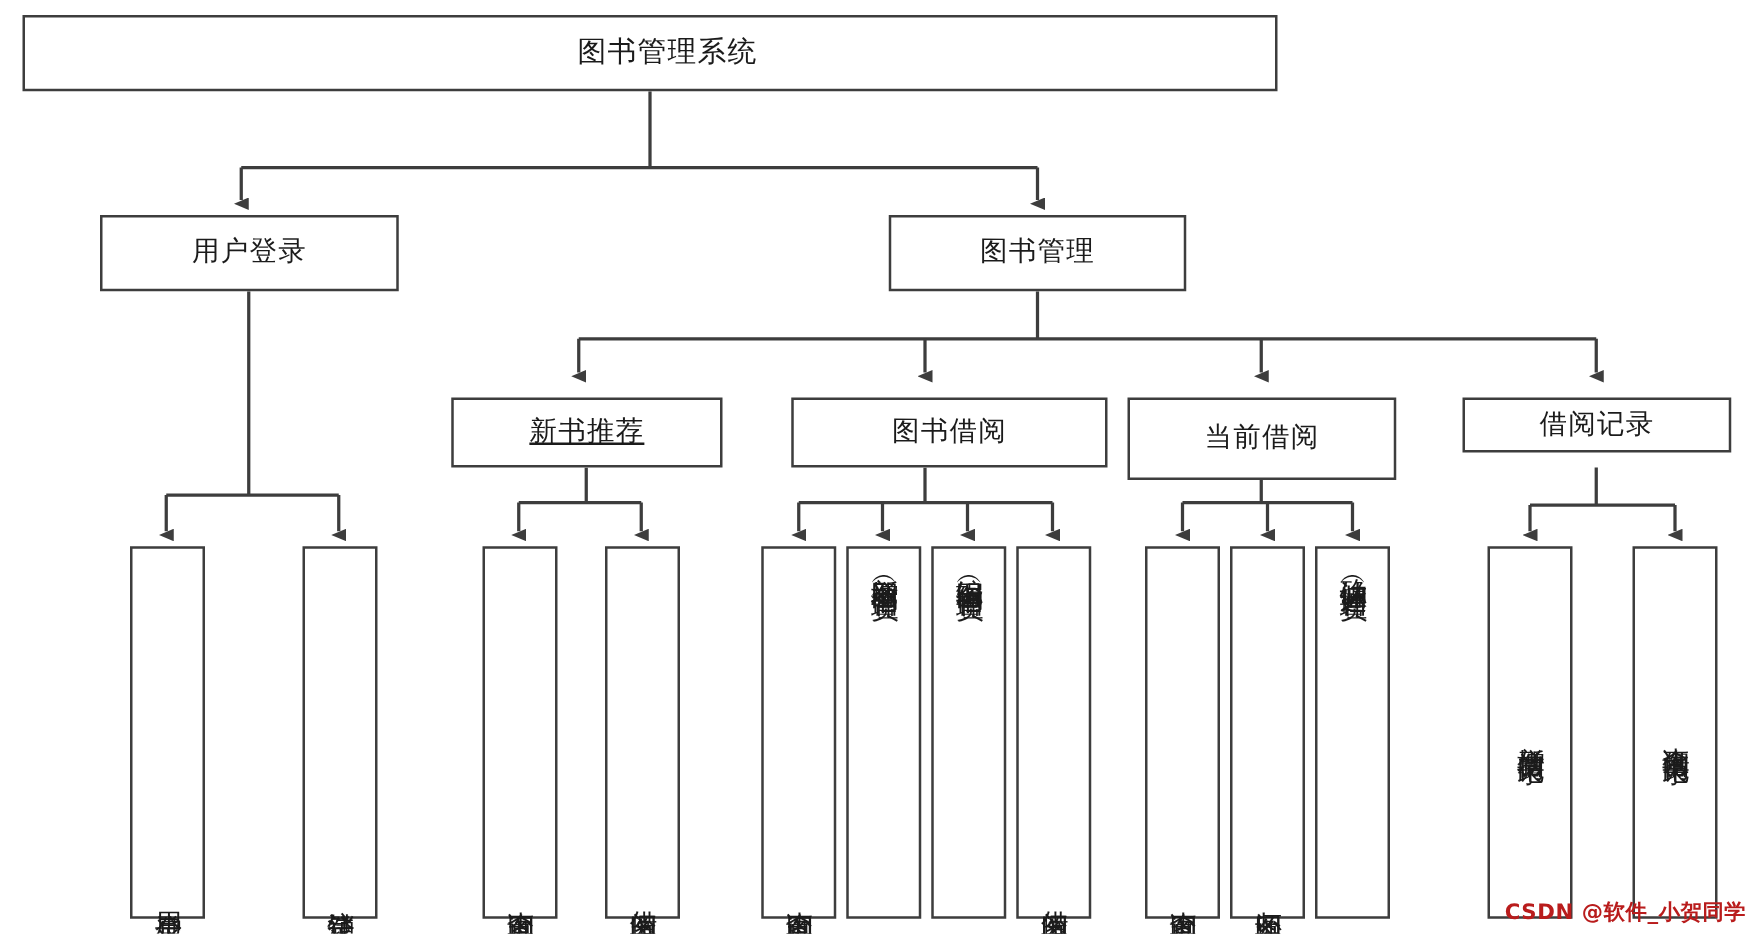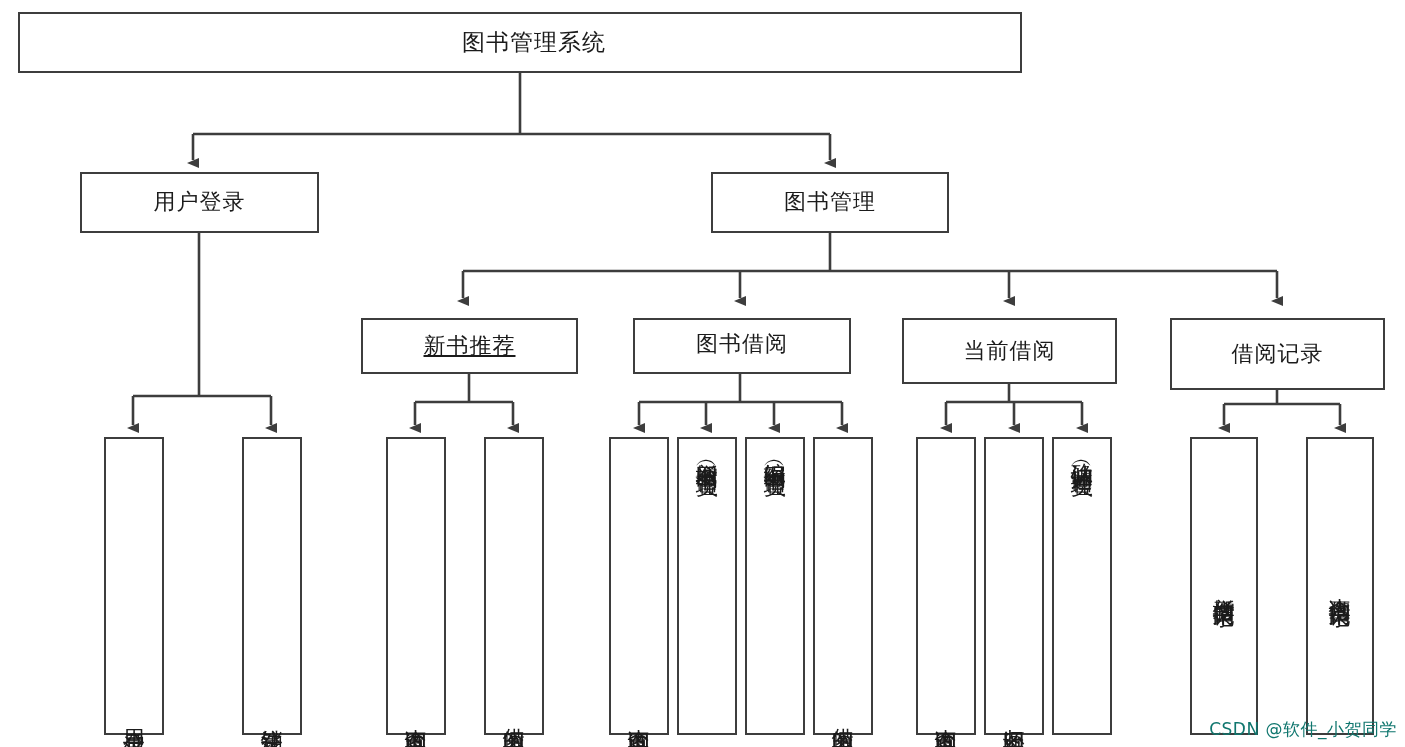--- a/index.html
+++ b/index.html
@@ -64,23 +64,24 @@
   }
   .node-label {
     display: block;
     white-space: nowrap;
   }
   .watermark {
     position: absolute;
     right: 8px;
     bottom: 6px;
     font-size: 17px;
-    color: #0f766e;
+    color: #b91c1c;
     letter-spacing: 0.5px;
     white-space: nowrap;
+    font-weight: bold;
   }
 </style>
 </head>
 <body>
 
 <div id="canvas">
 
   <svg class="edges" viewBox="0 0 1405 747">
     <defs>
       <marker id="arrow" markerWidth="10" markerHeight="12" refX="2" refY="6" orient="auto" markerUnits="userSpaceOnUse">
@@ -138,27 +139,27 @@
   <div class="node h-node" style="left:80px; top:172px; width:239px; height:61px;">
     <span class="node-label">用户登录</span>
   </div>
   <div class="node h-node" style="left:711px; top:172px; width:238px; height:61px;">
     <span class="node-label">图书管理</span>
   </div>
 
   <div class="node h-node" style="left:361px; top:318px; width:217px; height:56px;text-decoration:underline;">
     <span class="node-label">新书推荐</span>
   </div>
-  <div class="node h-node" style="left:633px; top:318px; width:218px; height:56px;font-family:Liberation Mono, monospace;">
+  <div class="node h-node" style="left:633px; top:318px; width:253px; height:56px;">
     <span class="node-label">图书借阅</span>
   </div>
   <div class="node h-node" style="left:902px; top:318px; width:215px; height:66px;">
     <span class="node-label">当前借阅</span>
   </div>
-  <div class="node h-node" style="left:1170px; top:318px; width:215px; height:72px;">
+  <div class="node h-node" style="left:1170px; top:318px; width:215px; height:44px;">
     <span class="node-label">借阅记录</span>
   </div>
 
   <div class="node v-node align-bottom" style="left:104px; top:437px; width:60px; height:298px;">
     <span class="node-label">用户登录</span>
   </div>
   <div class="node v-node align-bottom" style="left:242px; top:437px; width:60px; height:298px;">
     <span class="node-label">注销登录</span>
   </div>
 

